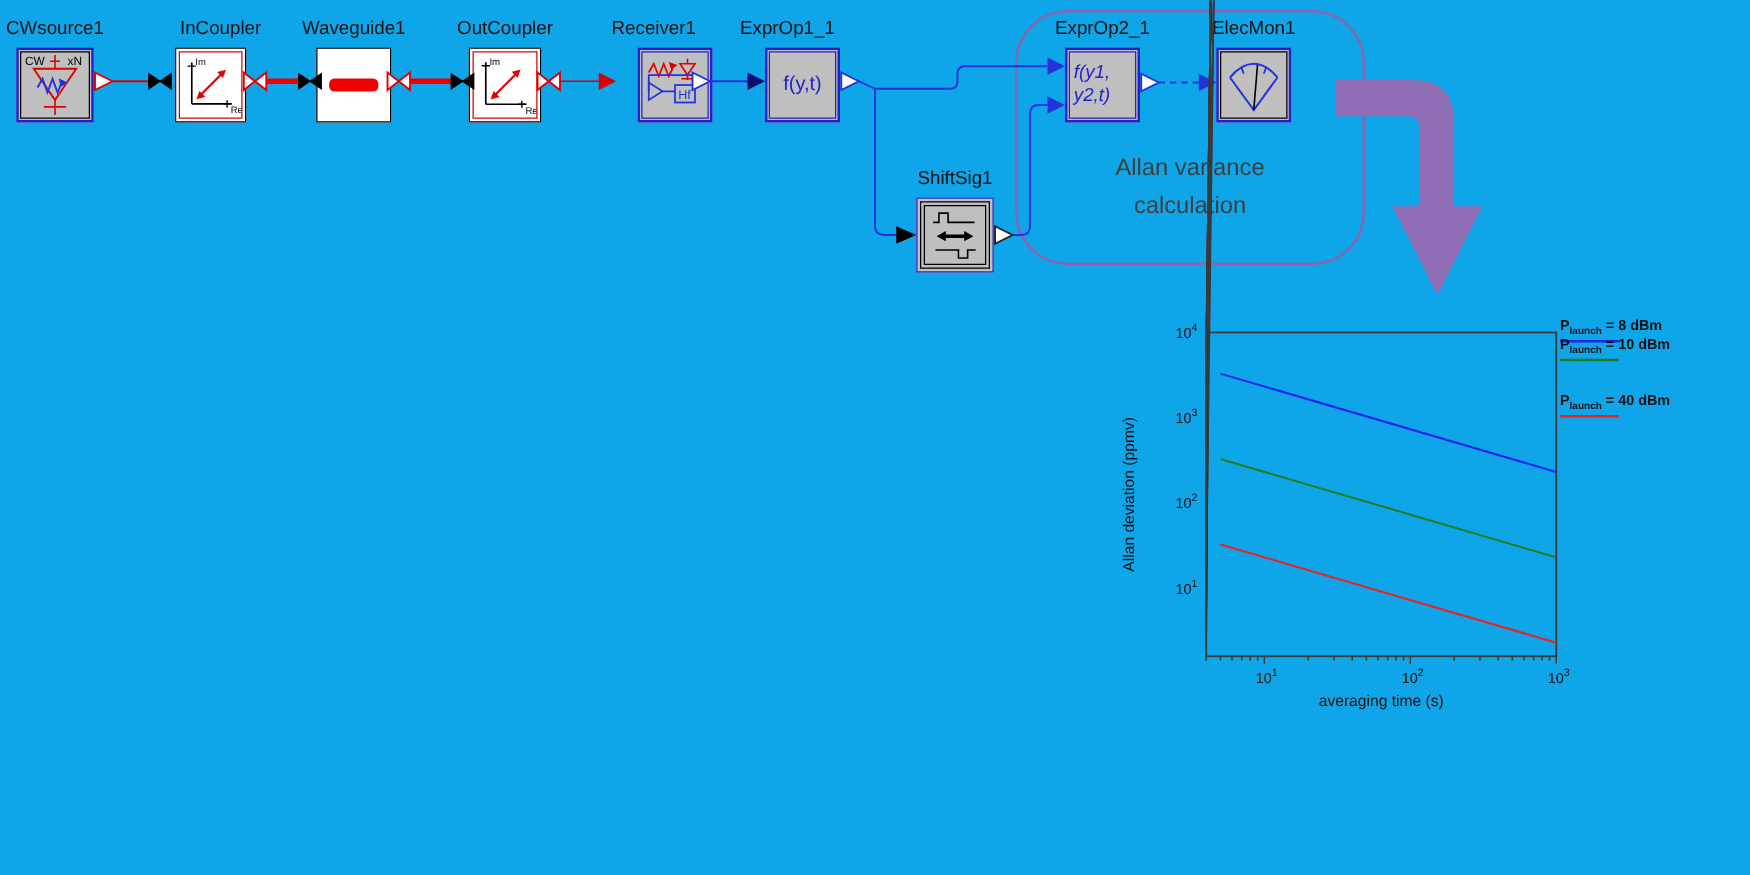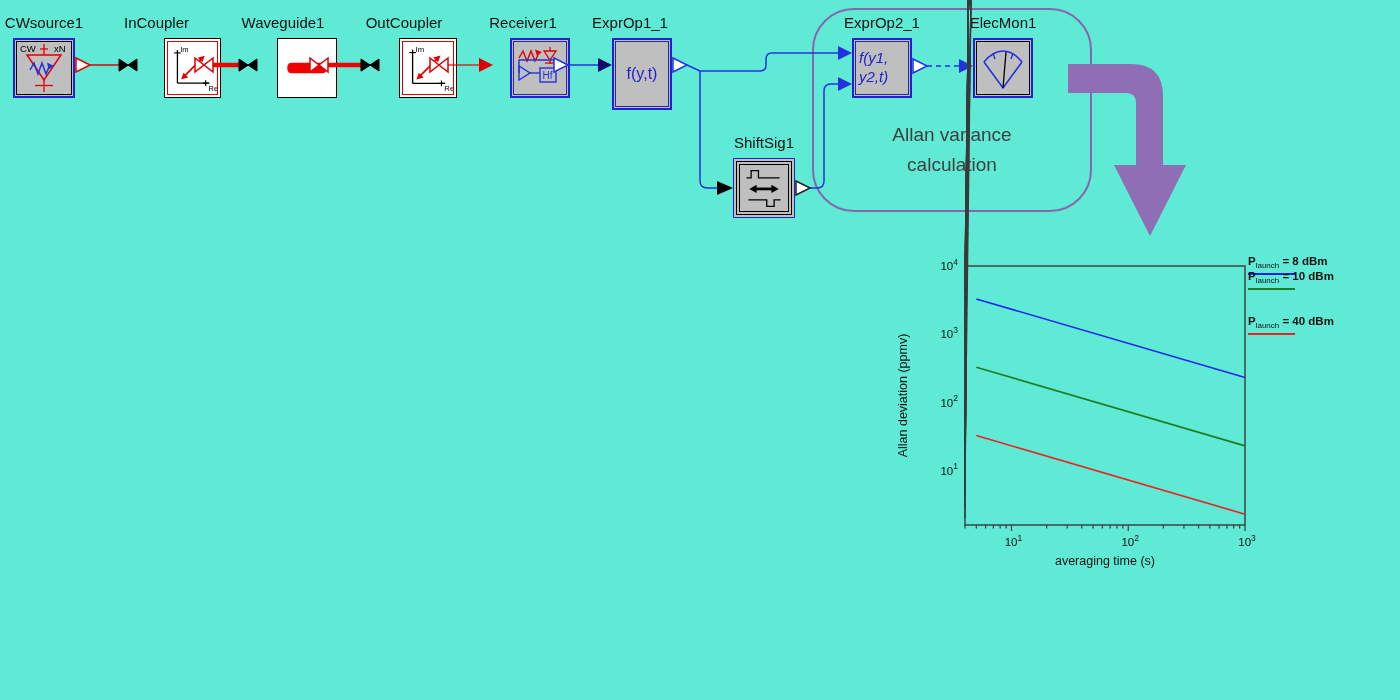--- a/index.html
+++ b/index.html
@@ -1,53 +1,53 @@
 <!DOCTYPE html>
 <html><head>
 <meta charset="utf-8">
 <style>
   html,body{margin:0;padding:0;background:#fff;width:1400px;height:700px;overflow:hidden;
     font-family:"Liberation Sans",sans-serif;}
-  #stage{position:relative;width:1400px;height:700px;background:#5eead4;}
+  #stage{position:relative;width:1400px;height:700px;background:#0ea5e9;}
   
   .blk-label{position:absolute;font-size:15px;line-height:18px;color:#111;text-align:center;white-space:nowrap;}
   .block{position:absolute;box-sizing:border-box;}
   .b-blue{border:2px solid #2222cc;background:#bfbfbf;}
-  .b-blk{border:1px solid #000;background:#fff;margin-left:24px;}
+  .b-blk{border:1px solid #000;background:#fff;}
   .inner{position:absolute;box-sizing:border-box;}
   .in-black{inset:1px;border:1px solid #000;}
   .in-blue{inset:1px;border:1px solid #2222cc;}
   .in-red{inset:2px;border:1.5px solid #e00000;}
   .icon-svg{position:absolute;inset:0;width:100%;height:100%;}
   .expr-txt{position:absolute;inset:0;display:flex;align-items:center;justify-content:center;
     color:#2222cc;font-size:16px;}
   .expr2-txt{position:absolute;inset:0;padding:6px 0 0 3px;color:#2222cc;font-size:15px;line-height:19px;font-style:italic;}
   .dbl1{inset:2px;border:1px solid #000;}
   .dbl2{inset:2px;border:1px solid #000;}
   
   #purple-rect{position:absolute;left:812px;top:8px;width:280px;height:204px;
     border:2.5px solid #8a65ad;border-radius:42px;box-sizing:border-box;}
   #annotation{position:absolute;left:852px;top:120px;width:200px;text-align:center;
     font-size:19px;line-height:30px;color:#3f3f3f;}
   
   #overlay{position:absolute;left:0;top:0;width:1400px;height:700px;pointer-events:none;}
   
   .lg-row{position:absolute;left:1248px;white-space:nowrap;font-size:11.5px;font-weight:700;color:#111;}
-  .lg-sub{font-size:8px;vertical-align:-3px;font-weight:400;}
+  .lg-sub{font-size:8px;vertical-align:-3px;font-weight:700;}
   .lg-line{height:2px;width:47px;margin-top:3px;}
 </style>
 </head>
 <body>
 
 <div id="stage">
 
   <div id="purple-rect"></div>
 
   <div class="blk-label" style="left:-7px;top:14px;width:102px">CWsource1</div>
-  <div class="blk-label" style="left:108px;top:14px;width:97px">InCoupler</div>
+  <div class="blk-label" style="left:128px;top:14px;width:97px">InCoupler</div>
   <div class="blk-label" style="left:233px;top:14px;width:100px">Waveguide1</div>
   <div class="blk-label" style="left:355px;top:14px;width:98px">OutCoupler</div>
   <div class="blk-label" style="left:473px;top:14px;width:100px">Receiver1</div>
   <div class="blk-label" style="left:580px;top:14px;width:100px">ExprOp1_1</div>
   <div class="blk-label" style="left:713px;top:134px;width:102px">ShiftSig1</div>
   <div class="blk-label" style="left:832px;top:14px;width:100px">ExprOp2_1</div>
   <div class="blk-label" style="left:953px;top:14px;width:100px">ElecMon1</div>
 
   <div class="block b-blue" style="left:13px;top:38px;width:62px;height:60px">
     <div class="inner in-black">
@@ -116,21 +116,21 @@
         <line x1="31" y1="21" x2="41" y2="21" stroke="#e00000" stroke-width="1.3"></line>
         <path d="M42,26 L42,18 L5,18 L5,31" fill="none" stroke="#2233dd" stroke-width="1.4"></path>
         <polygon points="5,24 5,38 16,31" fill="none" stroke="#2233dd" stroke-width="1.4"></polygon>
         <line x1="16" y1="31" x2="26" y2="31" stroke="#2233dd" stroke-width="1.4"></line>
         <rect x="26" y="26" width="16" height="14" fill="none" stroke="#2233dd" stroke-width="1.4"></rect>
         <text x="28.5" y="37" font-size="10" fill="#2233dd">Hf</text>
       </svg>
     </div>
   </div>
 
-  <div class="block b-blue" style="left:612px;top:38px;width:60px;height:72px">
+  <div class="block b-blue" style="left:612px;top:38px;width:60px;height:60px">
     <div class="inner in-blue">
       <div class="expr-txt">f(y,t)</div>
     </div>
   </div>
 
   <div class="block" style="left:733px;top:158px;width:62px;height:60px;border:1.5px solid #2222cc;background:#bfbfbf">
     <div class="inner dbl1">
       <div class="inner dbl2">
         <svg class="icon-svg" viewBox="0 0 50 50">
           <path d="M6,14 L11,14 L11,6 L19,6 L19,14 L42,14" fill="none" stroke="#000" stroke-width="1.4"></path>

